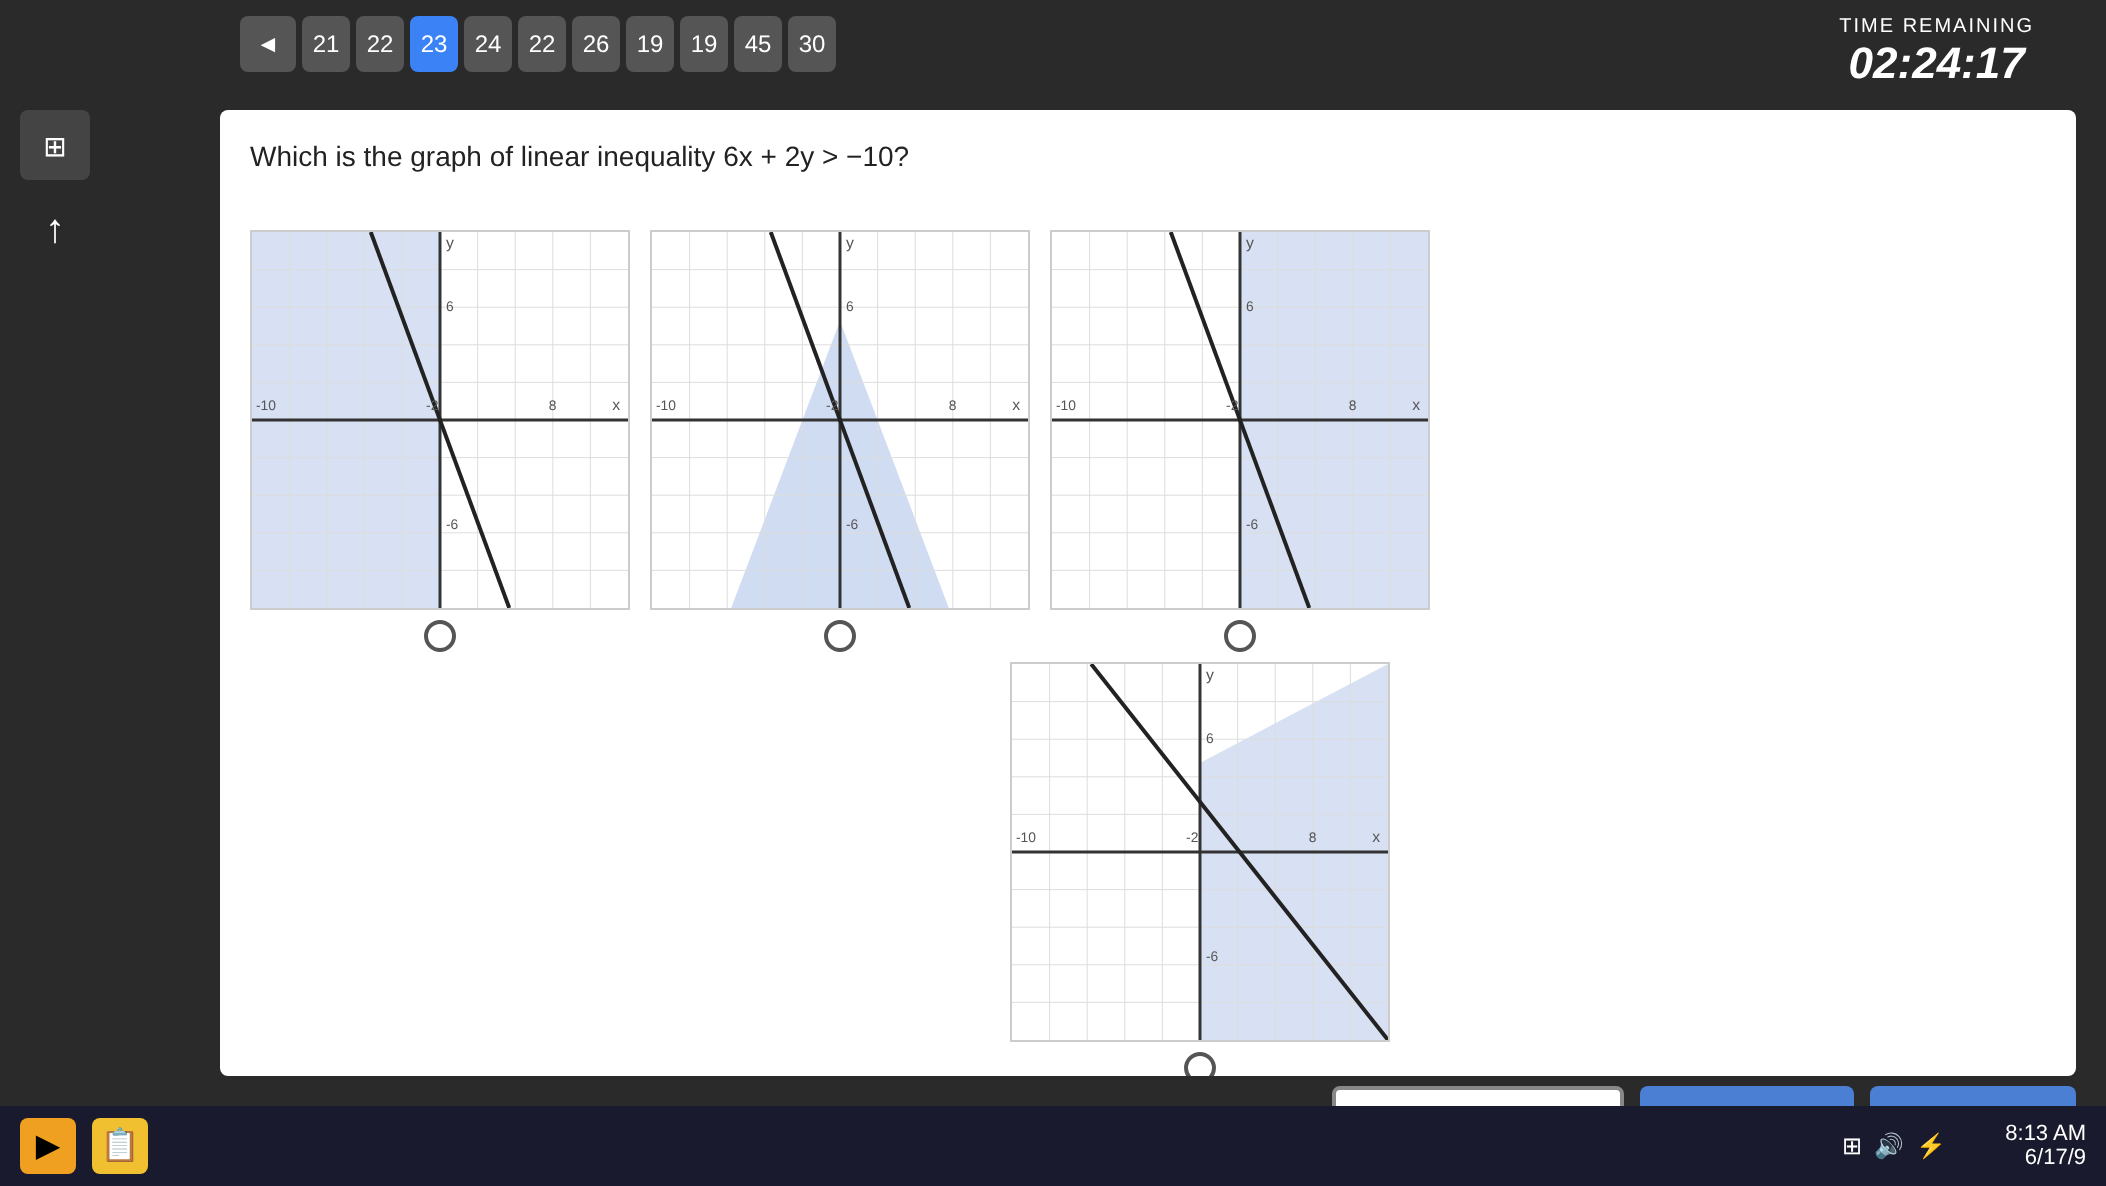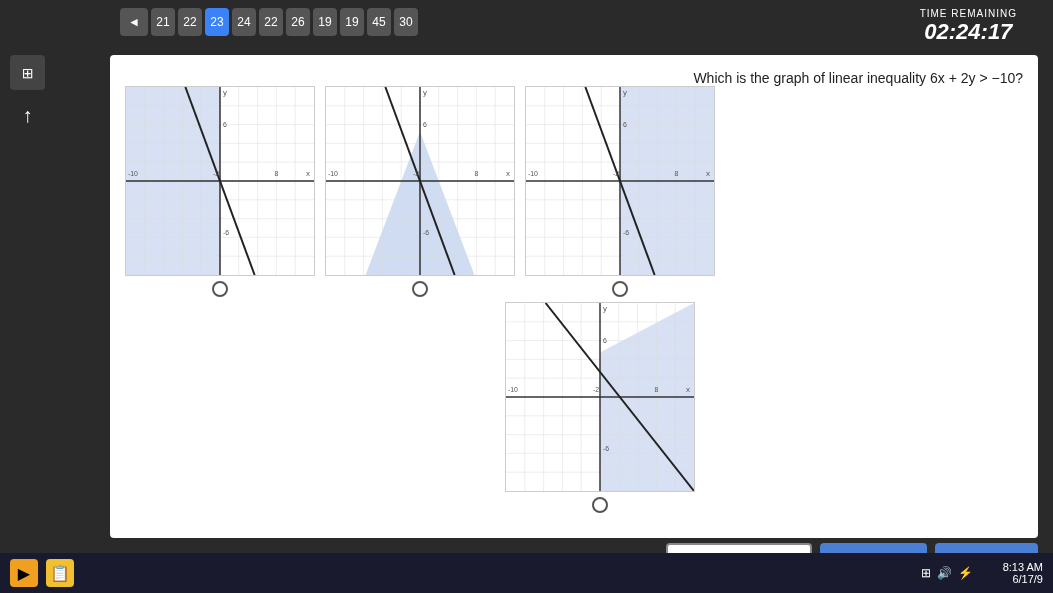--- a/index.html
+++ b/index.html
@@ -76,23 +76,22 @@
       right: 15px;
       bottom: 55px;
       background: white;
       border-radius: 4px;
       padding: 15px;
       overflow: hidden;
     }
 
     .question-text {
       font-size: 14px;
-      margin-bottom: 0;
+      margin-bottom: 29px;
       color: #222;
-      text-align: right;
     }
 
     
     .graphs-container {
       display: flex;
       flex-wrap: wrap;
       gap: 10px;
       justify-content: flex-start;
     }
 

